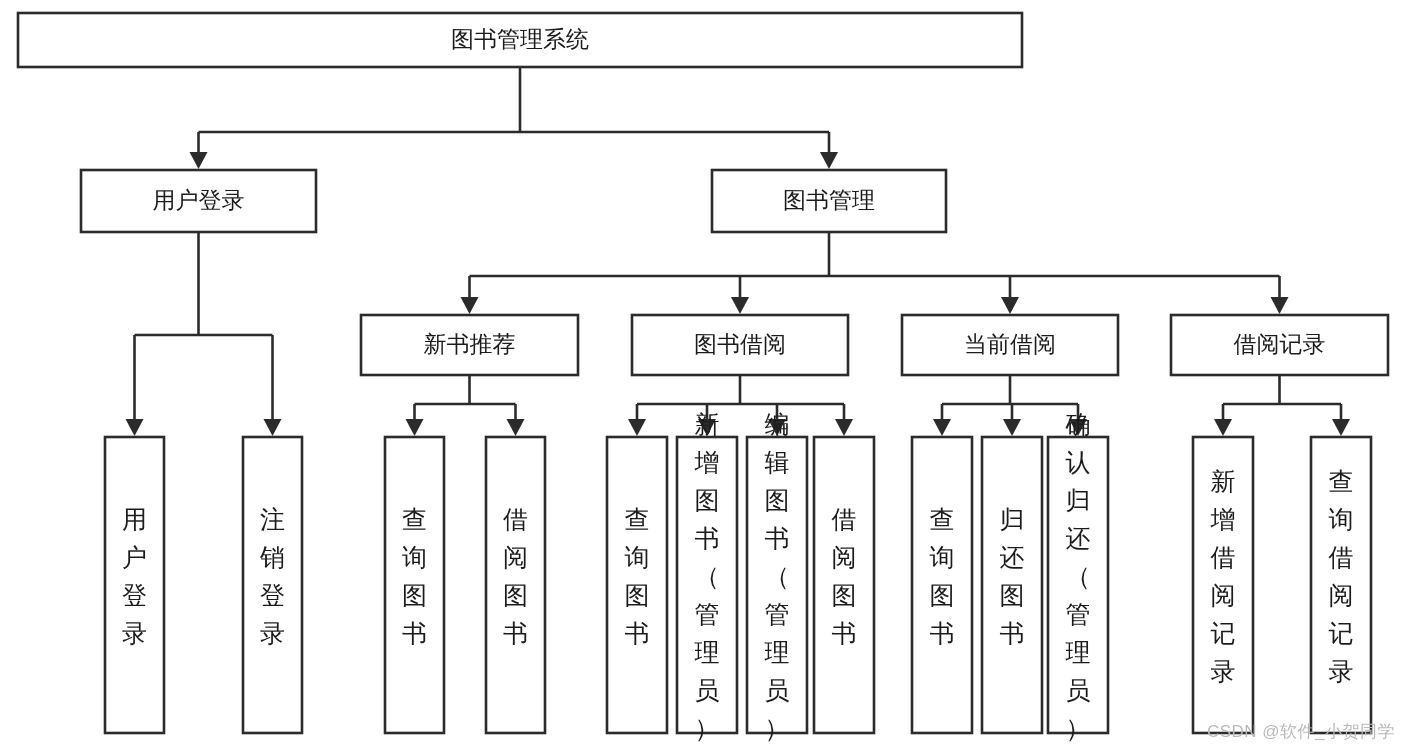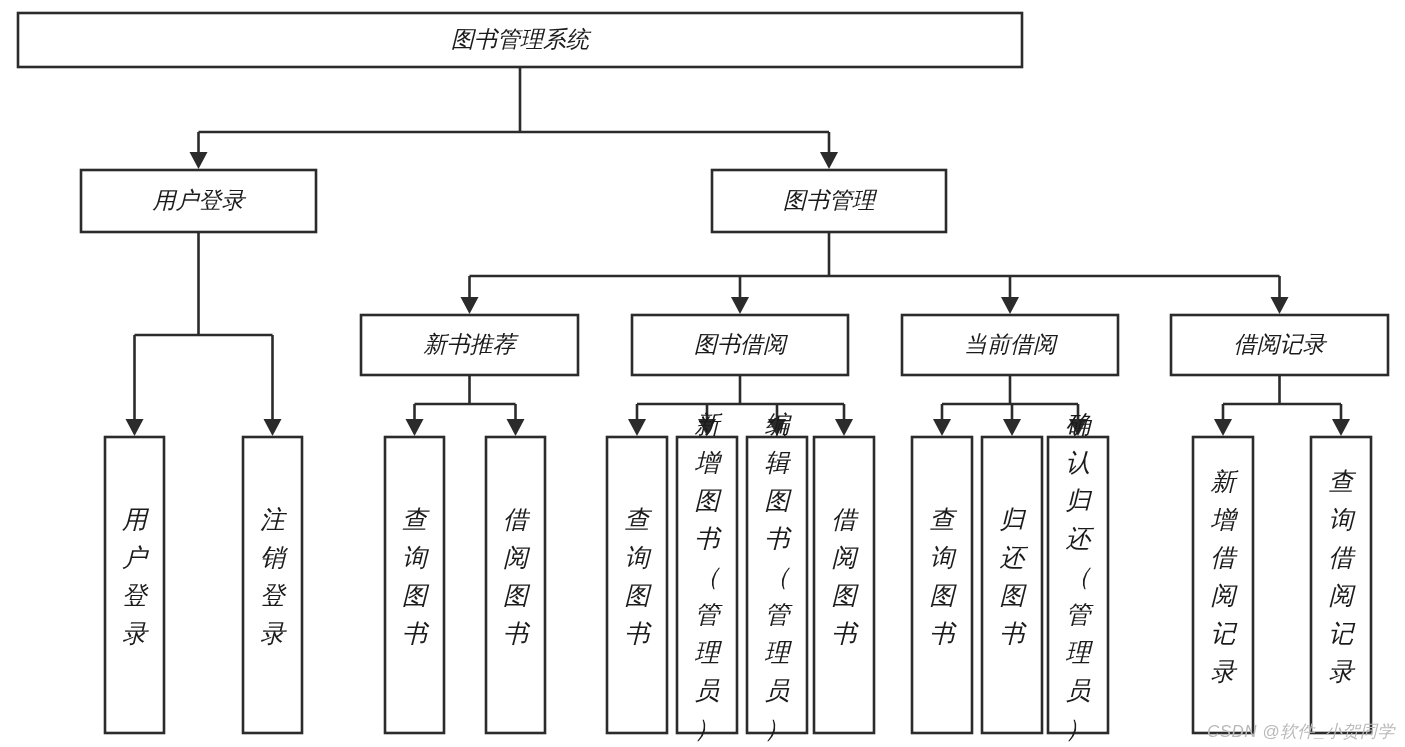--- a/index.html
+++ b/index.html
@@ -14,21 +14,20 @@
     position: relative;
     overflow: hidden;
     font-family: "Liberation Sans", "DejaVu Sans", sans-serif;
   }
   #diagram-root {
     position: absolute;
     left: 0;
     top: 0;
     width: 1405px;
     height: 747px;
-    font-style: italic;
   }
   svg#tree-svg {
     display: block;
     width: 1405px;
     height: 747px;
   }
   .node-box {
     fill: #ffffff;
     stroke: #2b2b2b;
     stroke-width: 2.6;

